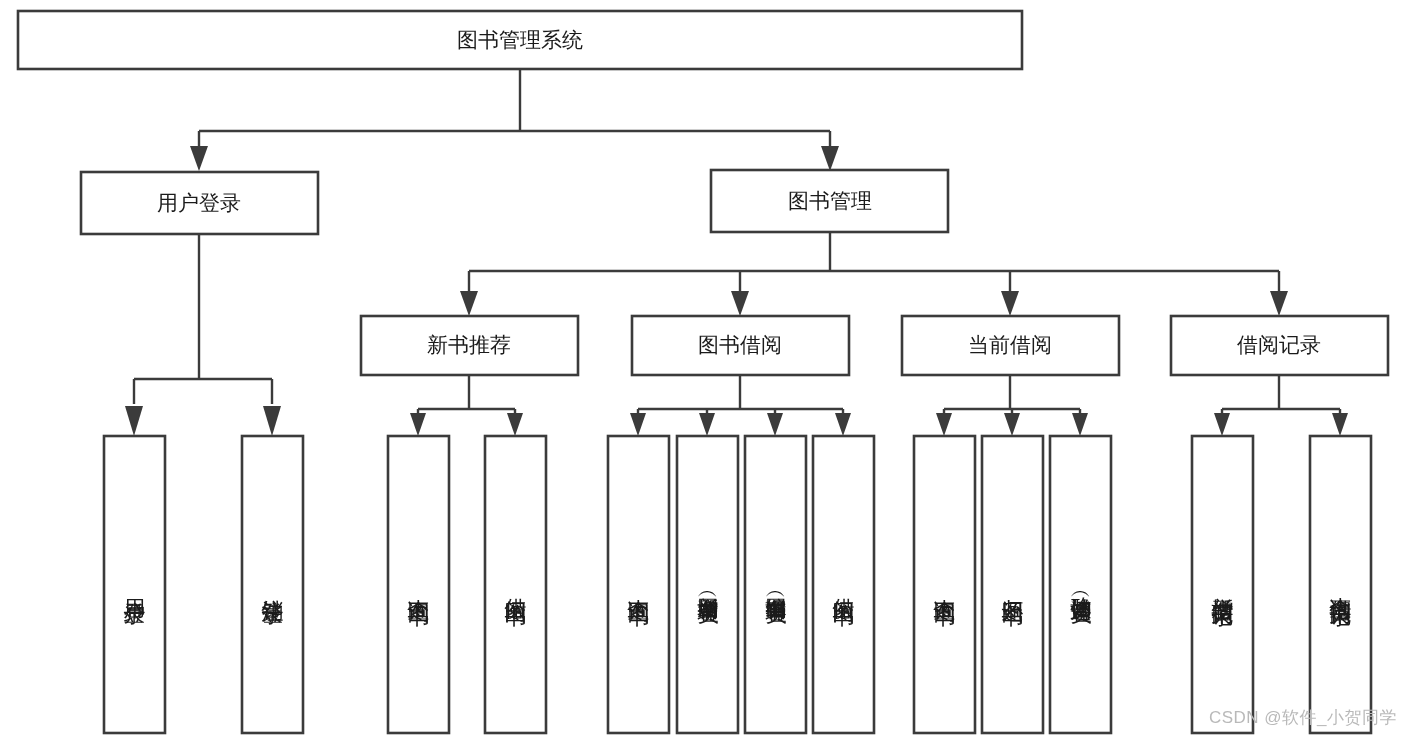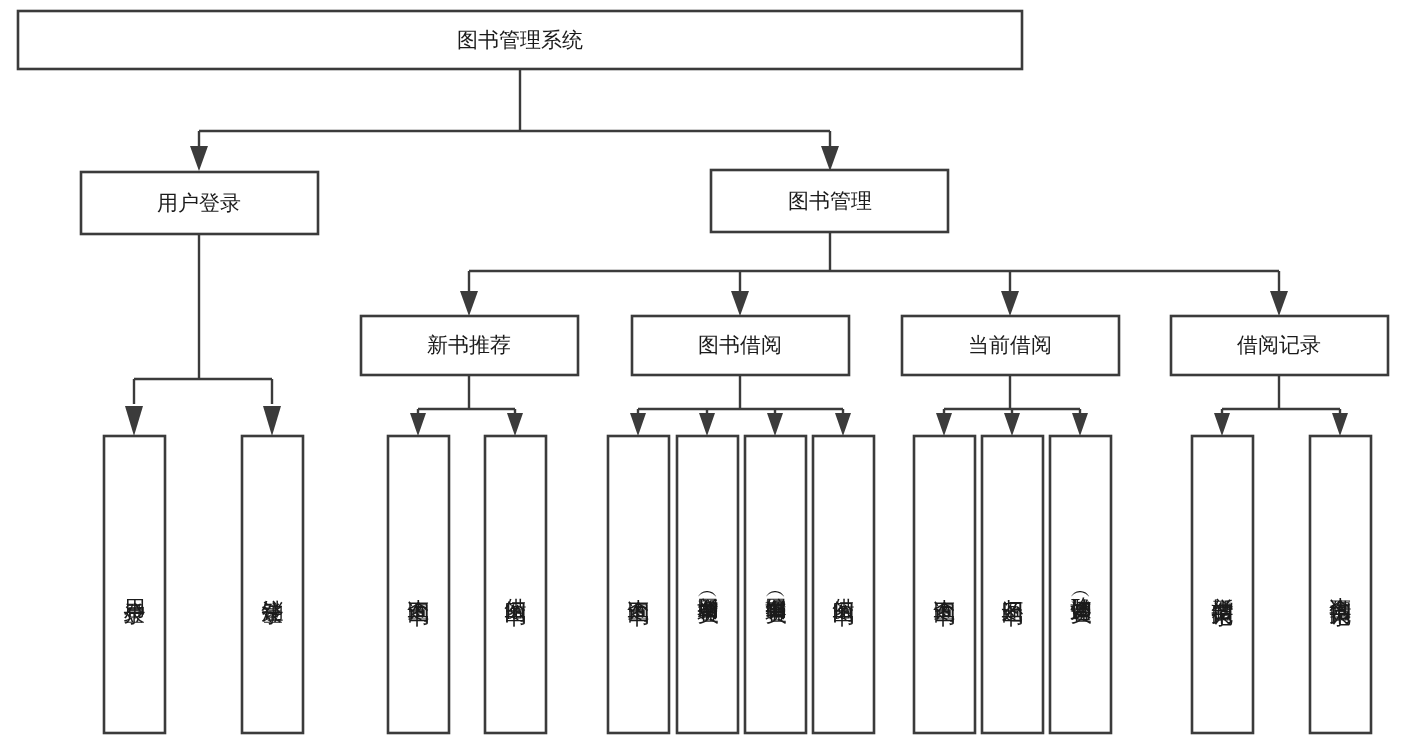--- a/index.html
+++ b/index.html
@@ -235,20 +235,21 @@
     </g>
     <g>
       <rect class="box-rect" x="1310" y="436" width="61" height="297"></rect>
       <foreignObject x="1310" y="436" width="61" height="297">
         <div xmlns="http://www.w3.org/1999/xhtml" class="vlabel">查询借阅记录</div>
       </foreignObject>
     </g>
 
   </svg>
 
+  <div class="watermark">CSDN @软件_小贺同学</div>
 </div>
 
 <style>
   
   .vlabel {
     width: 61px;
     height: 297px;
     display: flex;
     align-items: center;
     justify-content: center;

